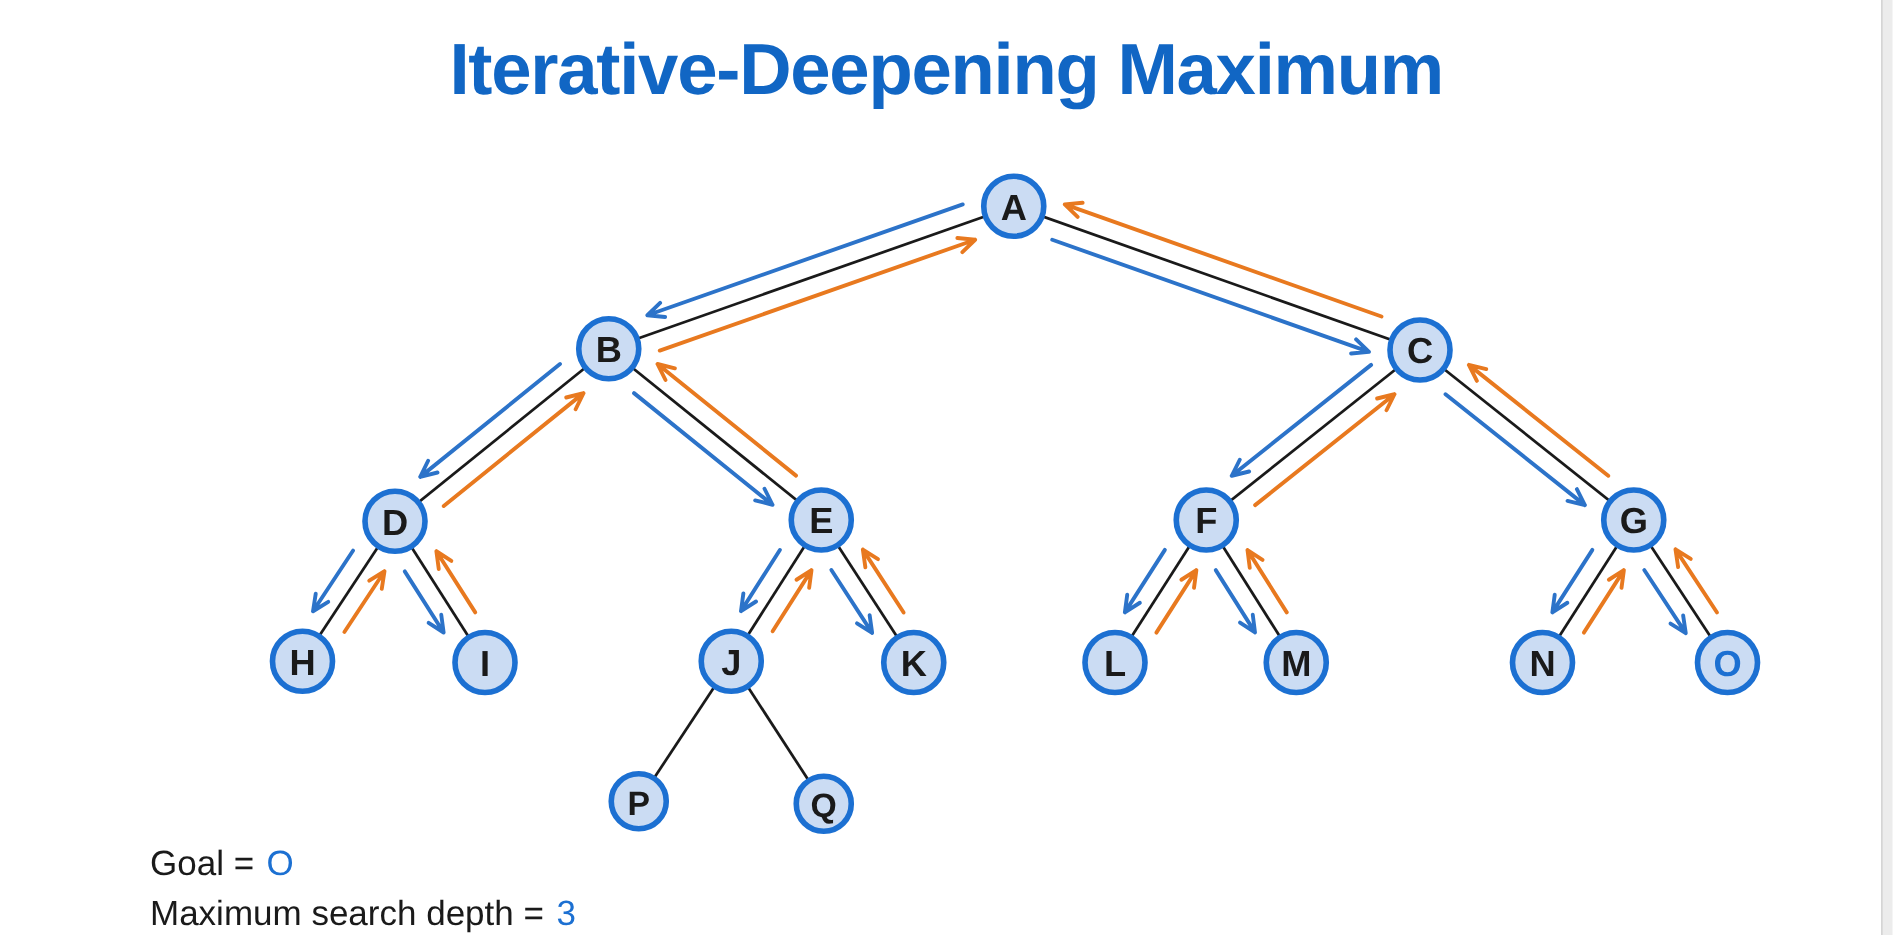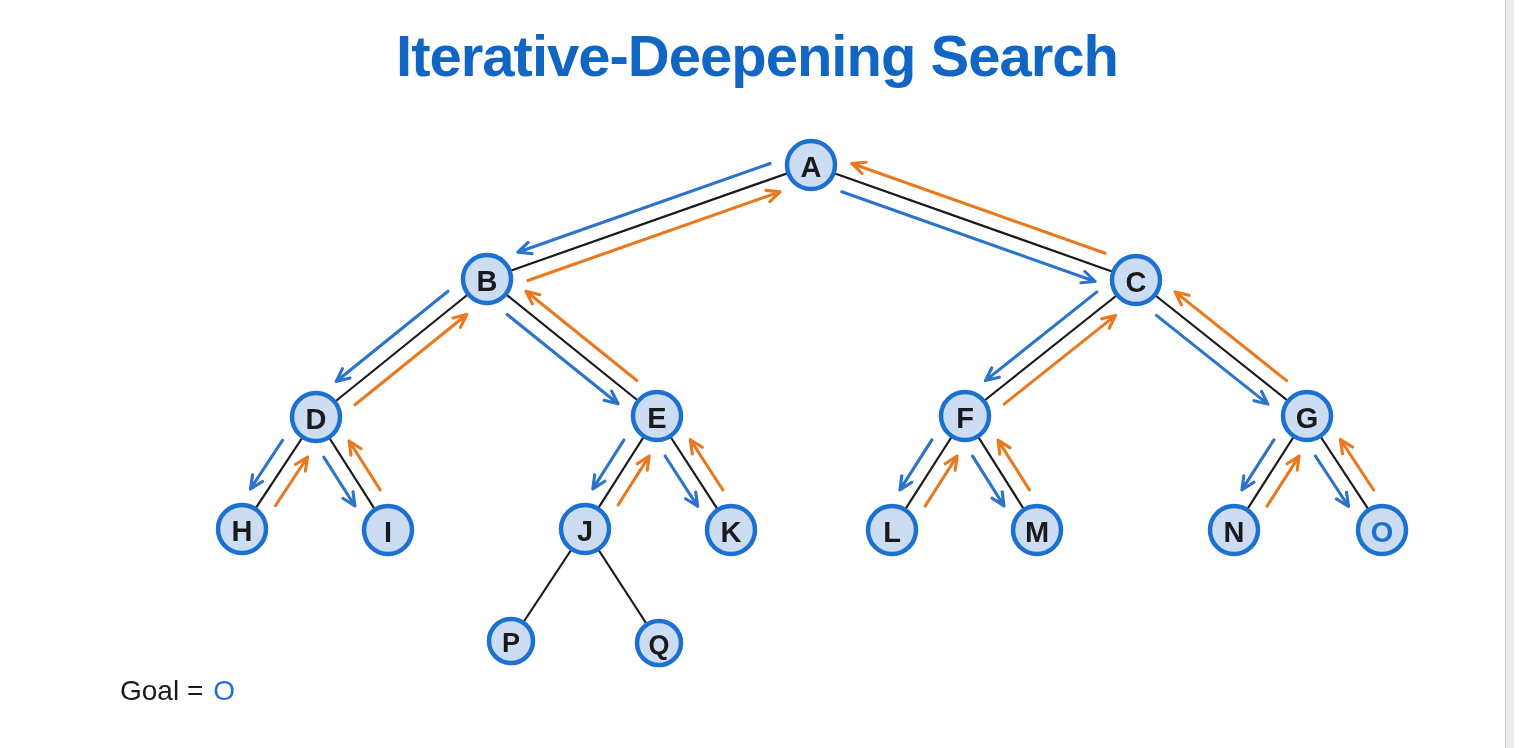--- a/index.html
+++ b/index.html
@@ -50,21 +50,21 @@
     width: 8px; height: 748px;
     background: #ececec;
     border-left: 1px solid #cccccc;
   }
 </style>
 </head>
 <body>
 
 <div class="slide">
 
-  <div class="title">Iterative-Deepening Search</div>
+  <div class="title">Iterative-Deepening Maximum</div>
 
   <svg class="diagram" id="diagram" width="1514" height="748" viewBox="0 0 1514 748">
       <line x1="811" y1="165" x2="487" y2="279" stroke="#1a1a1a" stroke-width="2.2"></line>
       <line x1="811" y1="165" x2="1136" y2="280" stroke="#1a1a1a" stroke-width="2.2"></line>
       <line x1="487" y1="279" x2="316" y2="417" stroke="#1a1a1a" stroke-width="2.2"></line>
       <line x1="487" y1="279" x2="657" y2="416" stroke="#1a1a1a" stroke-width="2.2"></line>
       <line x1="1136" y1="280" x2="965" y2="416" stroke="#1a1a1a" stroke-width="2.2"></line>
       <line x1="1136" y1="280" x2="1307" y2="416" stroke="#1a1a1a" stroke-width="2.2"></line>
       <line x1="316" y1="417" x2="242" y2="529" stroke="#1a1a1a" stroke-width="2.2"></line>
       <line x1="316" y1="417" x2="388" y2="530" stroke="#1a1a1a" stroke-width="2.2"></line>
@@ -171,15 +171,18 @@
       <g>
         <circle cx="659" cy="643" r="22" fill="#CBDCF3" stroke="#1C70D2" stroke-width="4.5"></circle>
         <text x="659" y="643" text-anchor="middle" dominant-baseline="central" dy="0.06em" font-family="&quot;Liberation Sans&quot;, sans-serif" font-size="27" font-weight="bold" fill="#1a1a1a">Q</text>
       </g>
     </svg>
 
   <div class="footer-line goal-line">
     <span>Goal =</span><span class="hl">O</span>
   </div>
 
+  <div class="footer-line depth-line">
+    <span>Maximum search depth =</span><span class="hl">3</span>
+  </div>
 
   <div class="right-gutter"></div>
 </div>
 
 </body></html>

